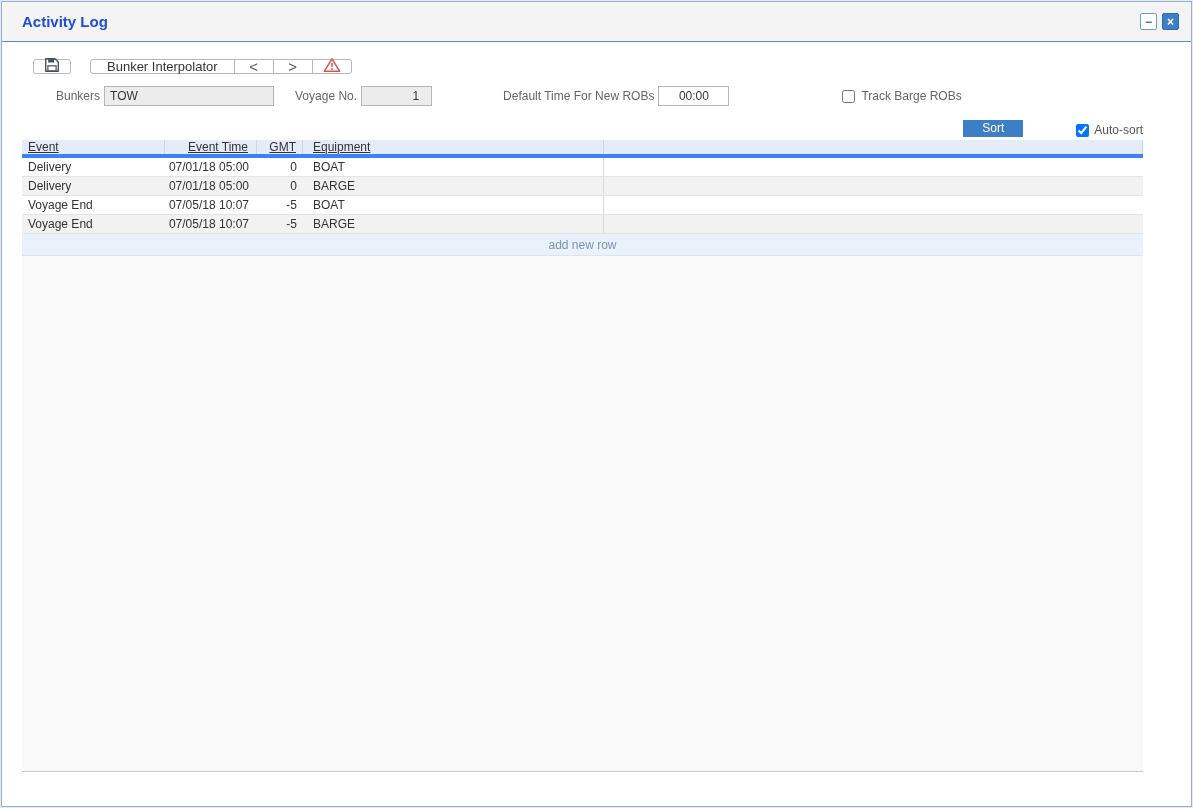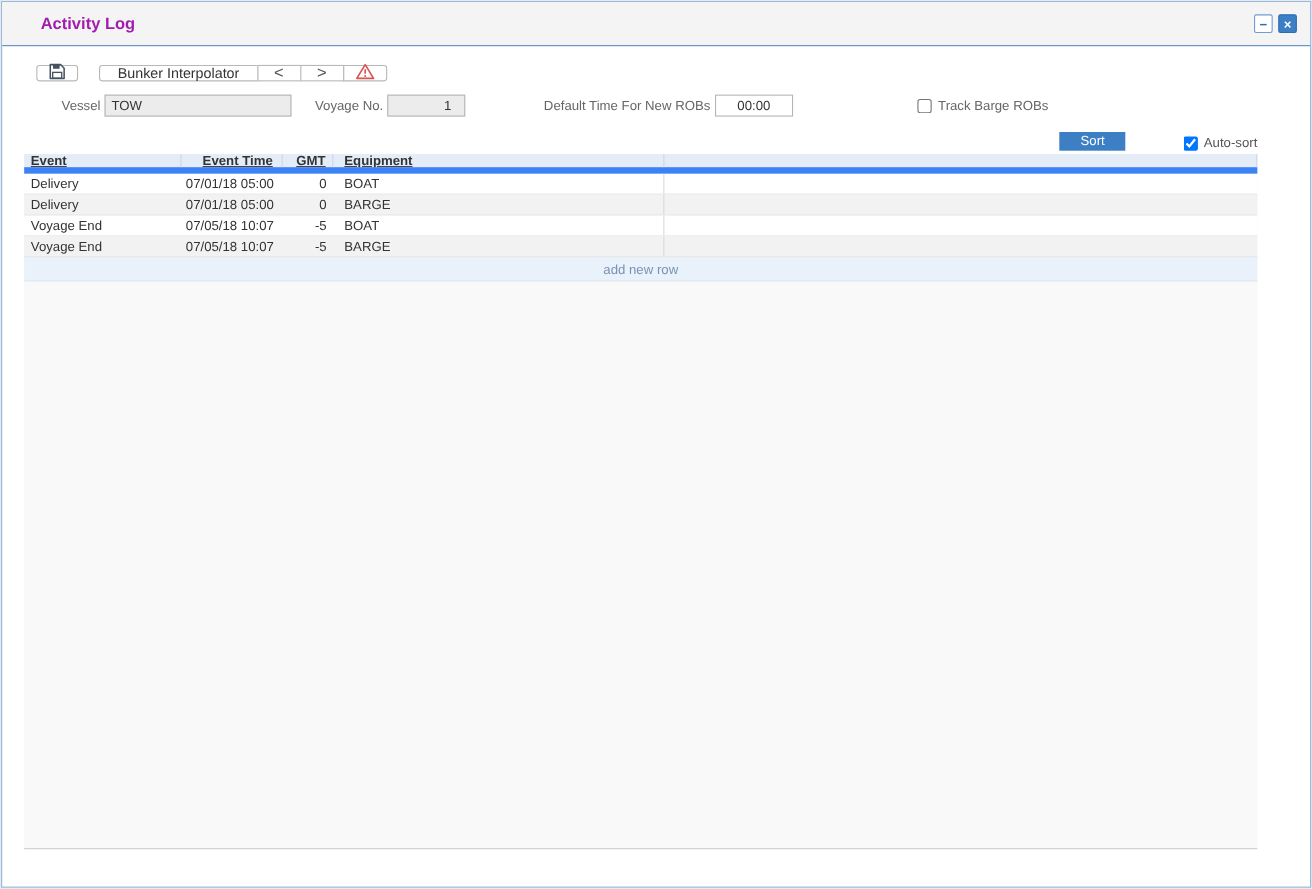--- a/index.html
+++ b/index.html
@@ -16,21 +16,21 @@
     border: 1px solid #8fb2dd;
   }
   
   .titlebar {
     height: 40px;
     background: #f4f4f4;
     border-bottom: 1px solid #5a8cc7;
     display: flex; align-items: center;
     padding: 0 12px 0 20px;
   }
-  .title { font-size: 15px; font-weight: bold; color: #a21caf; margin-left: 15px; }
+  .title { font-size: 15px; font-weight: bold; color: #1d4ed8; }
   .win-controls { margin-left: auto; display: flex; gap: 5px; }
   .win-btn {
     width: 17px; height: 17px;
     display: flex; align-items: center; justify-content: center;
     font-size: 12px; line-height: 1;
     border-radius: 2px; cursor: pointer;
   }
   .win-btn.min { background: #ffffff; border: 1px solid #6f9cd2; color: #2f6db5; font-weight: bold; }
   .win-btn.close { background: #3d7fc4; border: 1px solid #2d6cb5; color: #ffffff; font-weight: bold; }
   
@@ -97,22 +97,22 @@
     margin: 0 48px 0 20px;
     height: 632px;
     display: flex; flex-direction: column;
     background: #f9f9f9;
     border-bottom: 1px solid #c9c9c9;
   }
   .g-head {
     height: 18px; flex: 0 0 18px;
     display: flex; align-items: center;
     background: #e3ecf7;
-    border-bottom: 6px solid #3b82f6;
-    font-size: 12px; color: #333; font-weight: bold;
+    border-bottom: 4px solid #3b82f6;
+    font-size: 12px; color: #333;
   }
   .g-head .cell { text-decoration: underline; border-right: 1px solid #ccd7e6; cursor: pointer; }
   .g-row {
     height: 19px; flex: 0 0 19px;
     display: flex; align-items: center;
     background: #ffffff;
     border-bottom: 1px solid #e3e3e3;
     font-size: 12px; color: #333;
   }
   .g-row.alt { background: #f2f2f2; }
@@ -174,21 +174,21 @@
             <path d="M9 1.8 L16.6 14.2 H1.4 Z" fill="none" stroke="#d9534f" stroke-width="1.5" stroke-linejoin="round"></path>
             <line x1="9" y1="6" x2="9" y2="10" stroke="#d9534f" stroke-width="1.5"></line>
             <circle cx="9" cy="12" r="0.9" fill="#d9534f"></circle>
           </svg>
         </span>
       </div>
     </div>
   </div>
 
   <div class="form-row">
-    <span class="lbl-vessel">Vessel</span>
+    <span class="lbl-vessel">Bunkers</span>
     <input class="fld fld-vessel" value="TOW" style="">
     <span class="lbl-voyage">Voyage No.</span>
     <input class="fld fld-voyage" value="1" style="">
     <span class="lbl-deftime">Default Time For New ROBs</span>
     <input class="fld fld-deftime" value="00:00" style="">
     <span class="trackbarge">
       <input type="checkbox" style="">
       <span>Track Barge ROBs</span>
     </span>
   </div>

